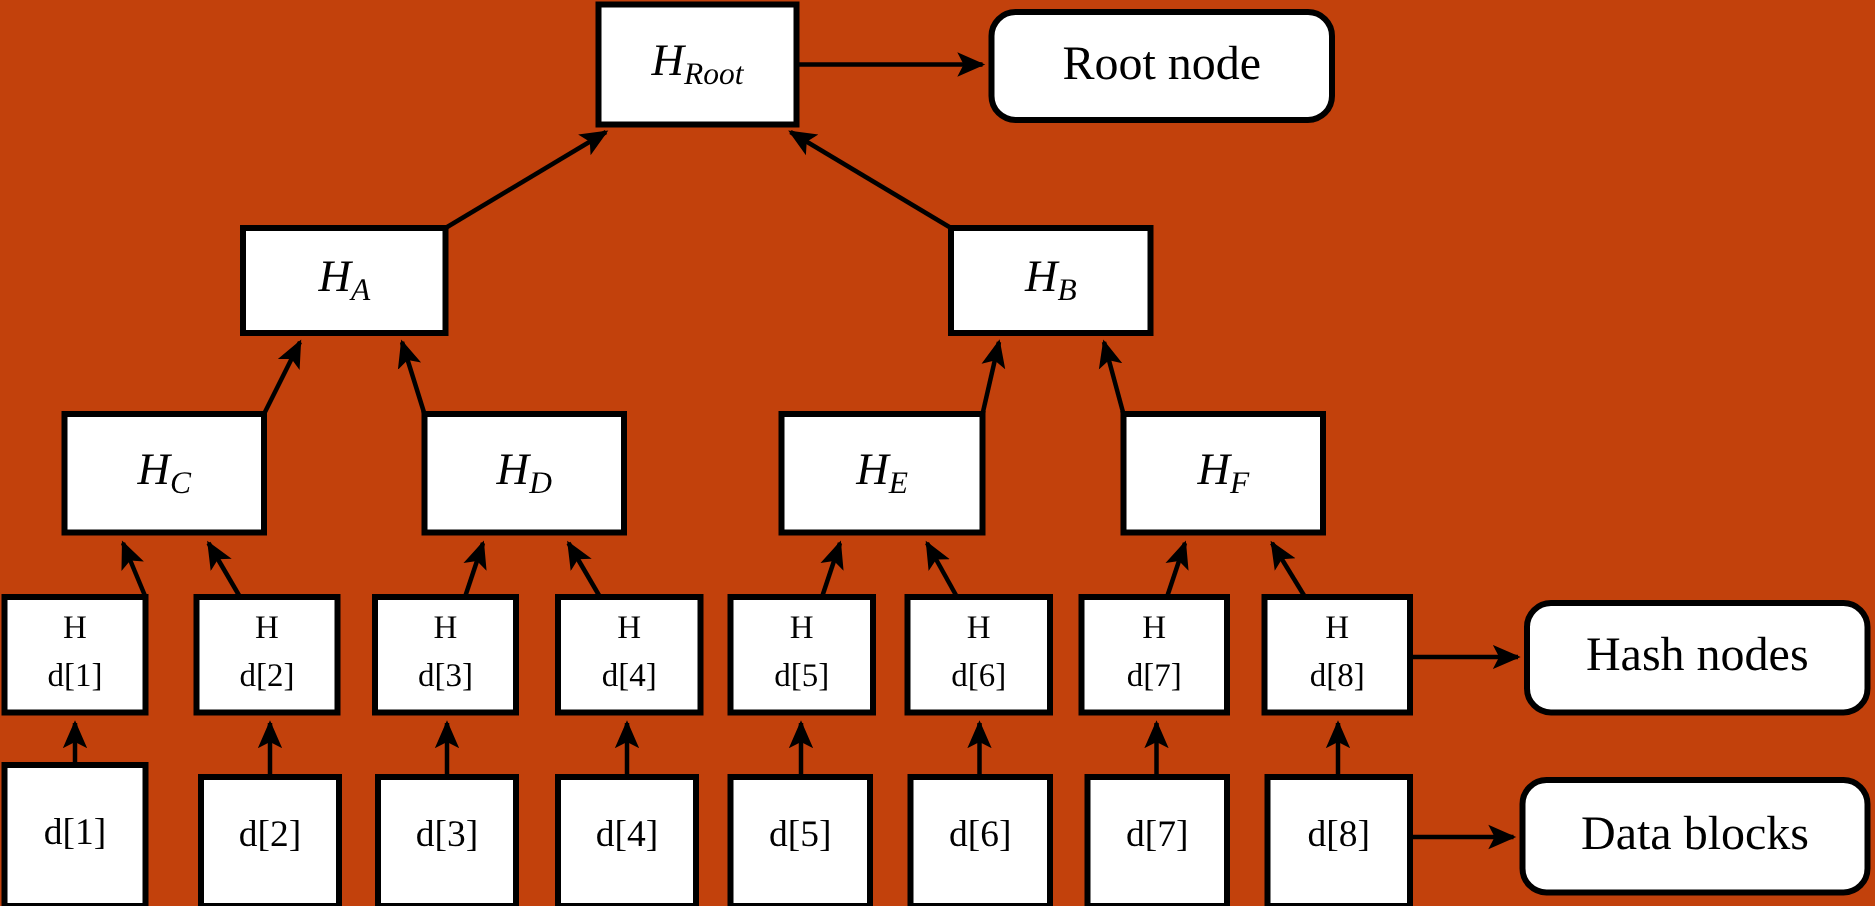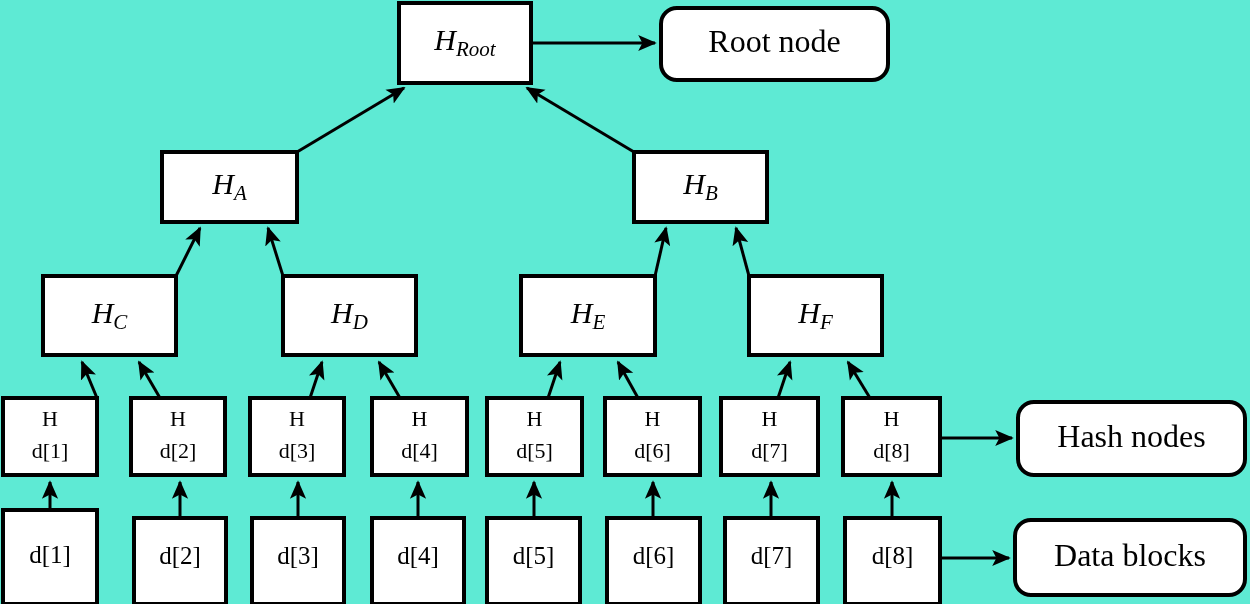--- a/index.html
+++ b/index.html
@@ -1,18 +1,18 @@
 <!DOCTYPE html>
 <html><head>
 <meta charset="utf-8">
 <style>
   html,body{margin:0;padding:0;background:#ffffff;}
   body{width:1250px;height:604px;overflow:hidden;
        font-family:"Liberation Serif", serif;}
-  #stage{position:relative;width:1250px;height:604px;background:#5eead4;}
+  #stage{position:relative;width:1250px;height:604px;background:#c2410c;}
   svg#diagram{position:absolute;left:0;top:0;width:1250px;height:604px;}
   .box-rect{fill:#ffffff;stroke:#000000;stroke-width:4;}
   .round-rect{fill:#ffffff;stroke:#000000;stroke-width:4;}
   .edge{stroke:#000000;stroke-width:3;fill:none;}
   .lbl{font-family:"Liberation Serif", serif;fill:#000;}
   .hash-letter{font-size:30px;font-style:italic;}
   .hash-sub{font-size:21px;font-style:italic;}
   .leaf-text{font-size:22px;font-style:normal;}
   .data-text{font-size:25px;font-style:normal;}
   .legend-text{font-size:32px;font-style:normal;}

